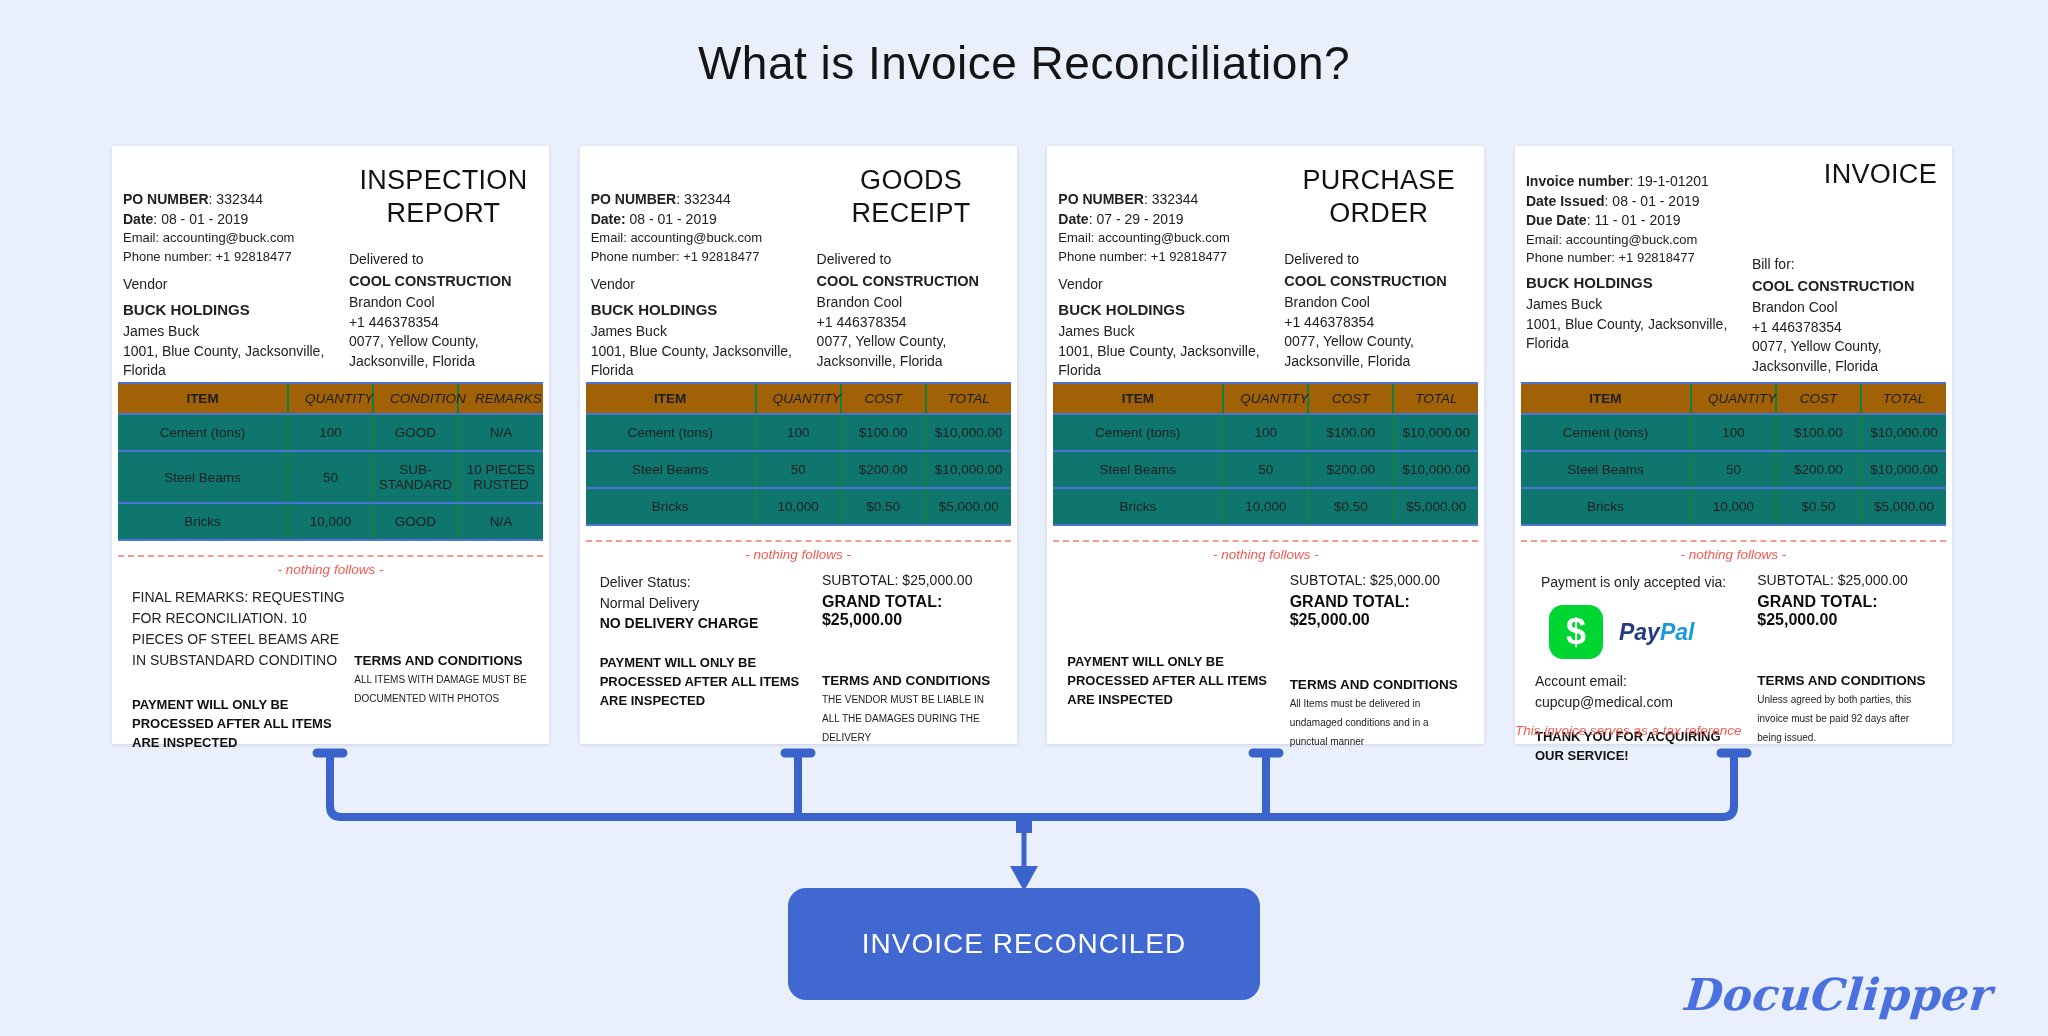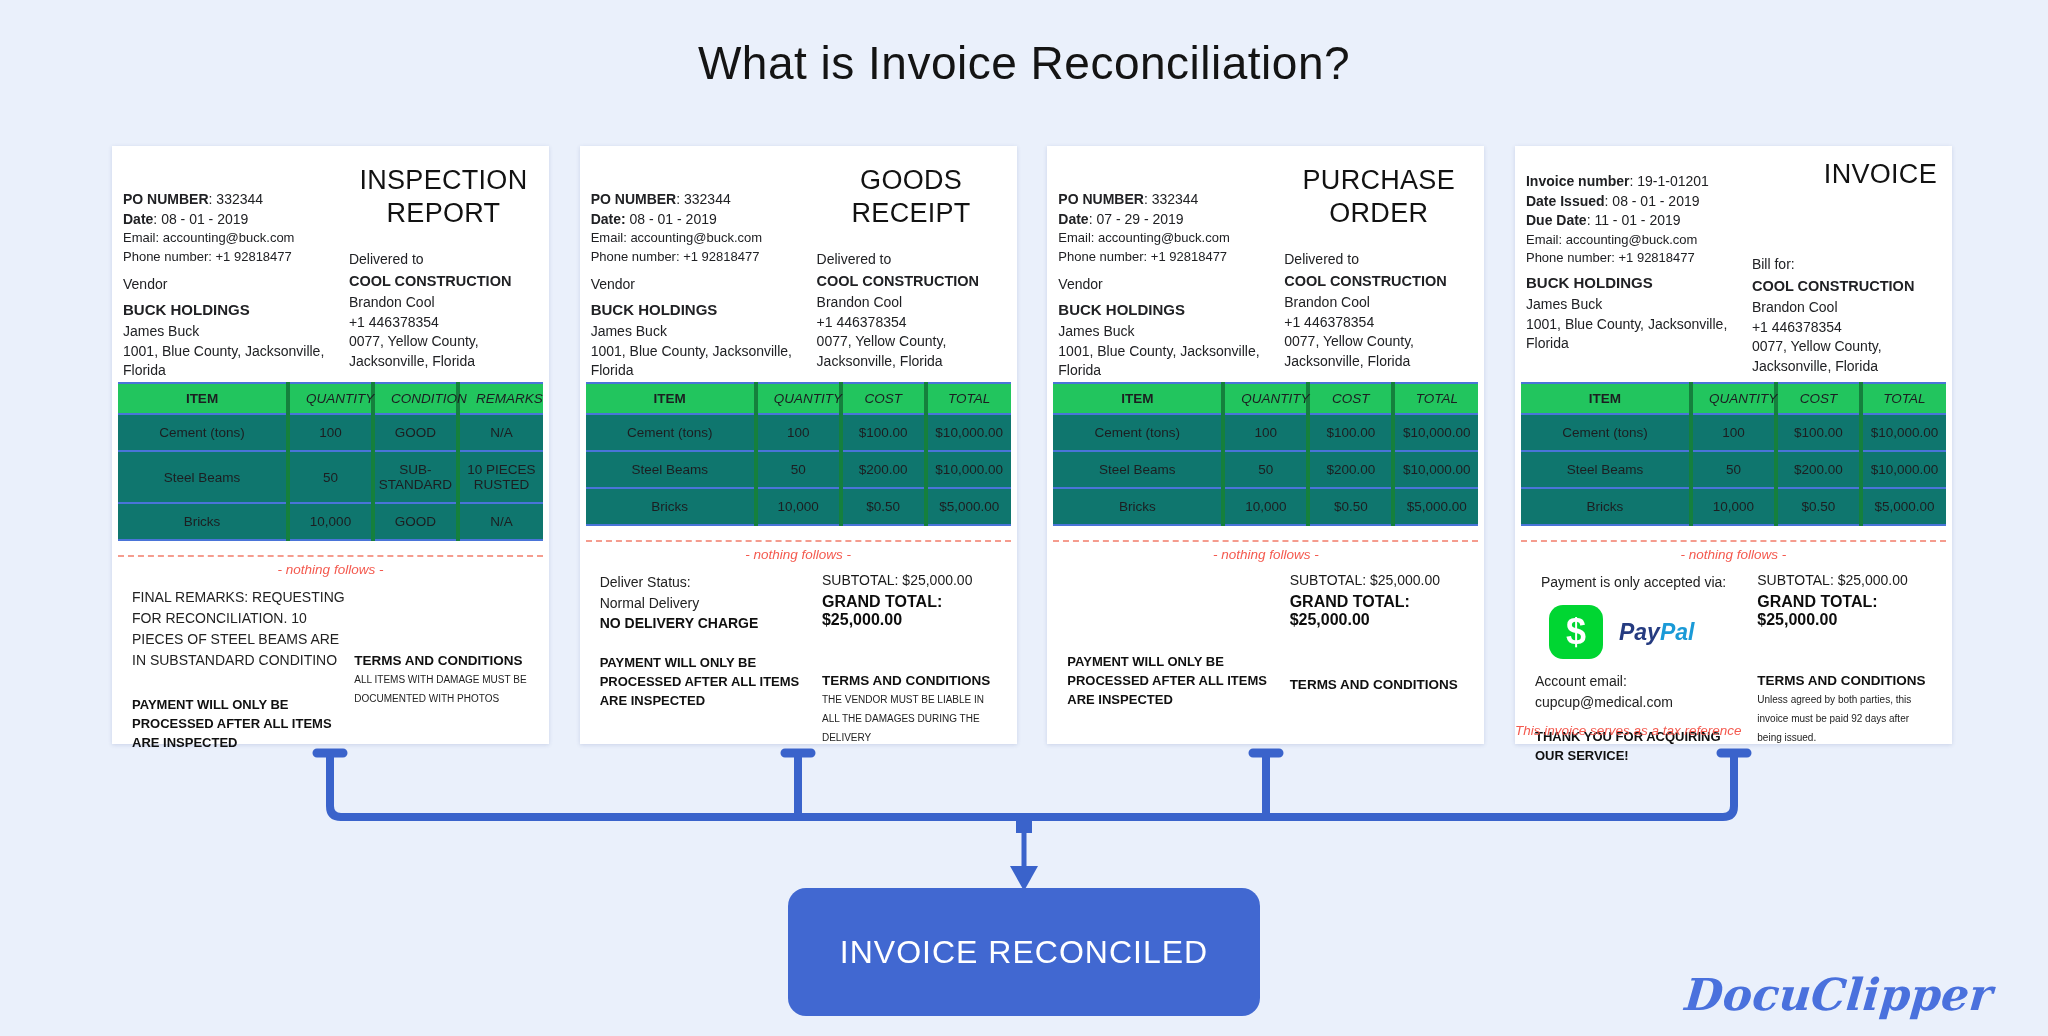--- a/index.html
+++ b/index.html
@@ -24,22 +24,22 @@
   .name { font-size:15px; margin-top:5px; margin-bottom:3px; }
   .doc-title { font-size:27px; line-height:33px; font-weight:400; letter-spacing:.3px;
     text-align:center; color:#121212; margin:0 0 20px; }
   .doc-title.single { text-align:right; padding-right:4px; margin:-6px 0 64px; }
   .head-right .m { line-height:19.5px; }
   .recipient-name { font-size:14.5px; margin:2px 0 2px; }
 
   .itable { width:calc(100% - 12px); margin:0 6px; border-collapse:collapse; table-layout:fixed; }
   .itable th, .itable td { border-top:2px solid #4a74d8; border-bottom:2px solid #4a74d8;
     text-align:center; color:#1c1e21; font-size:13.5px; }
-  .itable th + th, .itable td + td { border-left:4px solid #15803d; }
-  .itable th { background:#22c55e; font-style:italic; font-weight:500; padding:7px 16px; }
+  .itable th + th, .itable td + td { border-left:2px solid #15803d; }
+  .itable th { background:#a16207; font-style:italic; font-weight:500; padding:7px 16px; }
   .itable th.item { font-style:normal; font-weight:bold; }
   .itable td { background:#0f766e; padding:10px 3px; }
 
   .dashed { border-top:2px dashed #f59c8e; margin:14px 6px 2px; }
   .nothing { color:#f4594e; font-style:italic; font-size:13.5px; text-align:center; margin:3px 0 10px; }
 
   .card-bottom { flex:1; display:flex; padding:0 20px; }
   .bleft { width:56%; padding-right:8px; }
   .bright { width:44%; }
   .plain { font-size:14px; line-height:21px; margin:0; color:#222; }
@@ -59,23 +59,23 @@
   .payrow { display:flex; align-items:center; gap:16px; margin:12px 0 12px 14px; }
   .cashapp { width:54px; height:54px; background:#00d632; border-radius:14px; color:#fff;
     font-size:36px; font-weight:bold; display:flex; align-items:center; justify-content:center; }
   .paypal { font-style:italic; font-weight:bold; font-size:23px; }
   .paypal .pay { color:#253b80; } .paypal .pal { color:#1a9ad7; }
   .thanks { margin-top:14px; }
   .taxnote { position:absolute; left:0; right:0; bottom:6px; 
     color:#f4594e; font-style:italic; font-size:13.5px; margin:0; }
 
   .connector { position:absolute; left:0; top:744px; }
-  .reconciled { position:absolute; left:788px; top:888px; width:472px; height:128px;
+  .reconciled { position:absolute; left:788px; top:888px; width:472px; height:112px;
     background:#4168d1; border-radius:18px; color:#fff; display:flex; align-items:center;
-    justify-content:center; font-size:32px; font-weight:500; letter-spacing:1px; }
+    justify-content:center; font-size:28px; font-weight:500; letter-spacing:1px; }
   .brand { position:absolute; right:56px; bottom:16px; font-family:"DejaVu Serif", serif;
     font-style:italic; font-weight:bold; font-size:44px; color:#4a71dd; transform:skewX(-5deg); }
 </style>
 </head>
 <body>
 
 <div class="canvas">
 
   <h1 class="main-title">What is Invoice Reconciliation?</h1>
 
@@ -281,20 +281,21 @@
       <div class="dashed"></div>
       <p class="nothing">- nothing follows -</p>
       <div class="card-bottom">
         <div class="bleft">
           <p class="boldp">PAYMENT WILL ONLY BE PROCESSED AFTER ALL ITEMS ARE INSPECTED</p>
         </div>
         <div class="bright">
           <p class="subtotal">SUBTOTAL: $25,000.00</p>
           <p class="grand">GRAND TOTAL: $25,000.00</p>
           <p class="terms-title">TERMS AND CONDITIONS</p>
+          <p class="terms-text">All Items must be delivered in undamaged conditions and in a punctual manner</p>
         </div>
       </div>
     </div>
 
     <div class="card c3">
       <div class="card-head">
         <div class="head-left" style="padding-top:8px">
           <p class="m"><span class="b">Invoice number</span><span>: 19-1-01201</span></p>
           <p class="m"><span class="b">Date Issued</span><span>: 08 - 01 - 2019</span></p>
           <p class="m"><span class="b">Due Date</span><span>: 11 - 01 - 2019</span></p>

